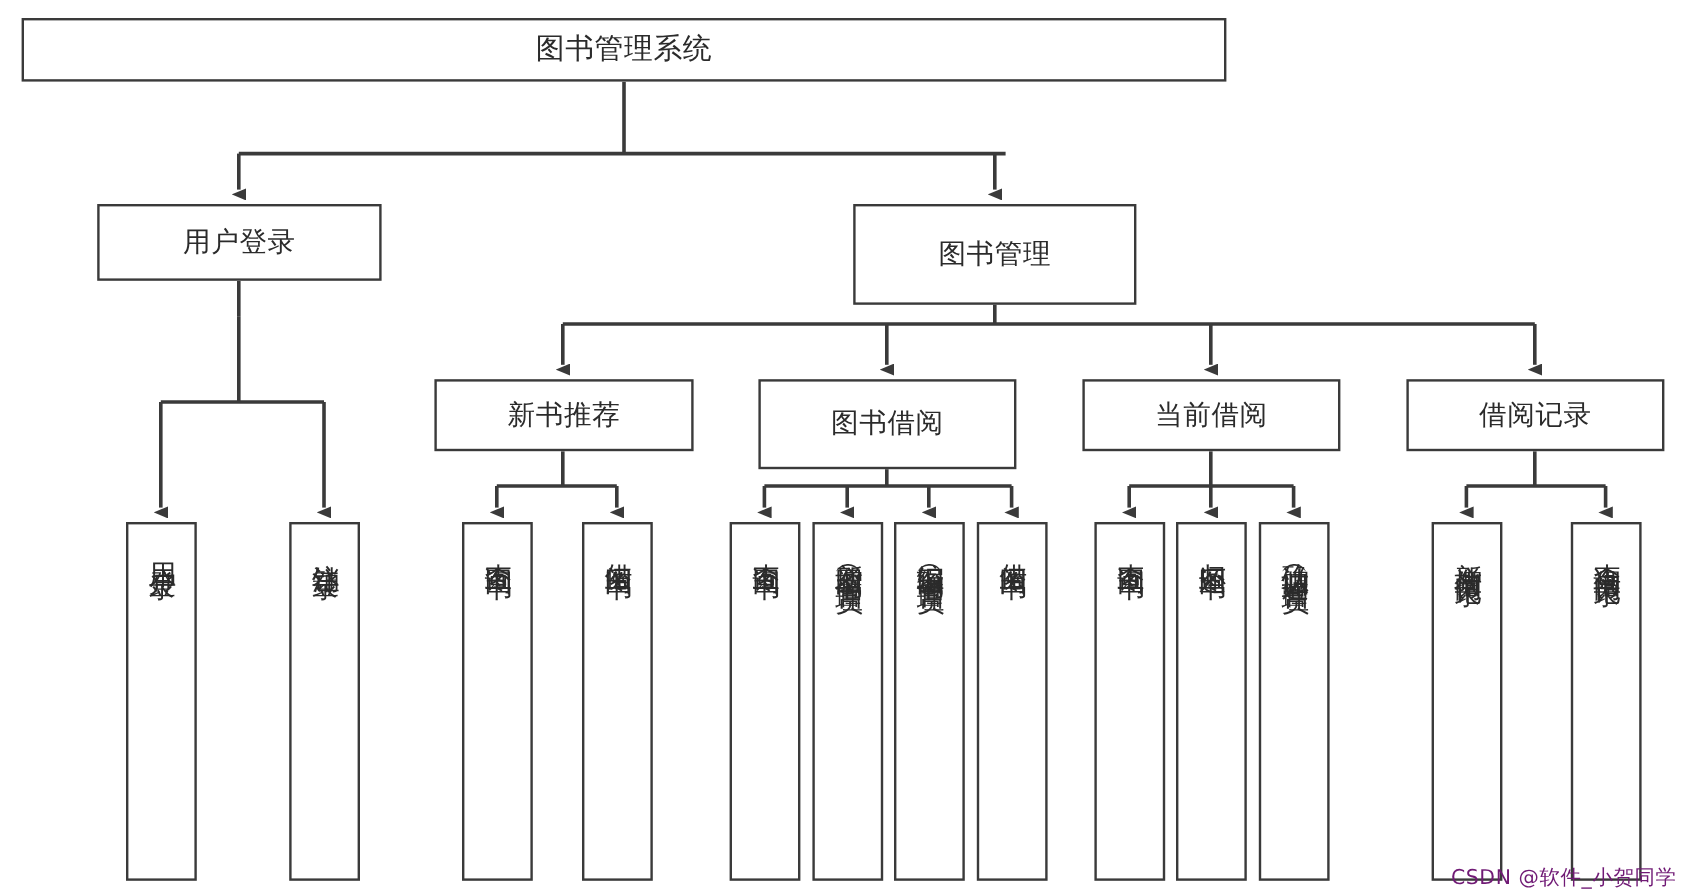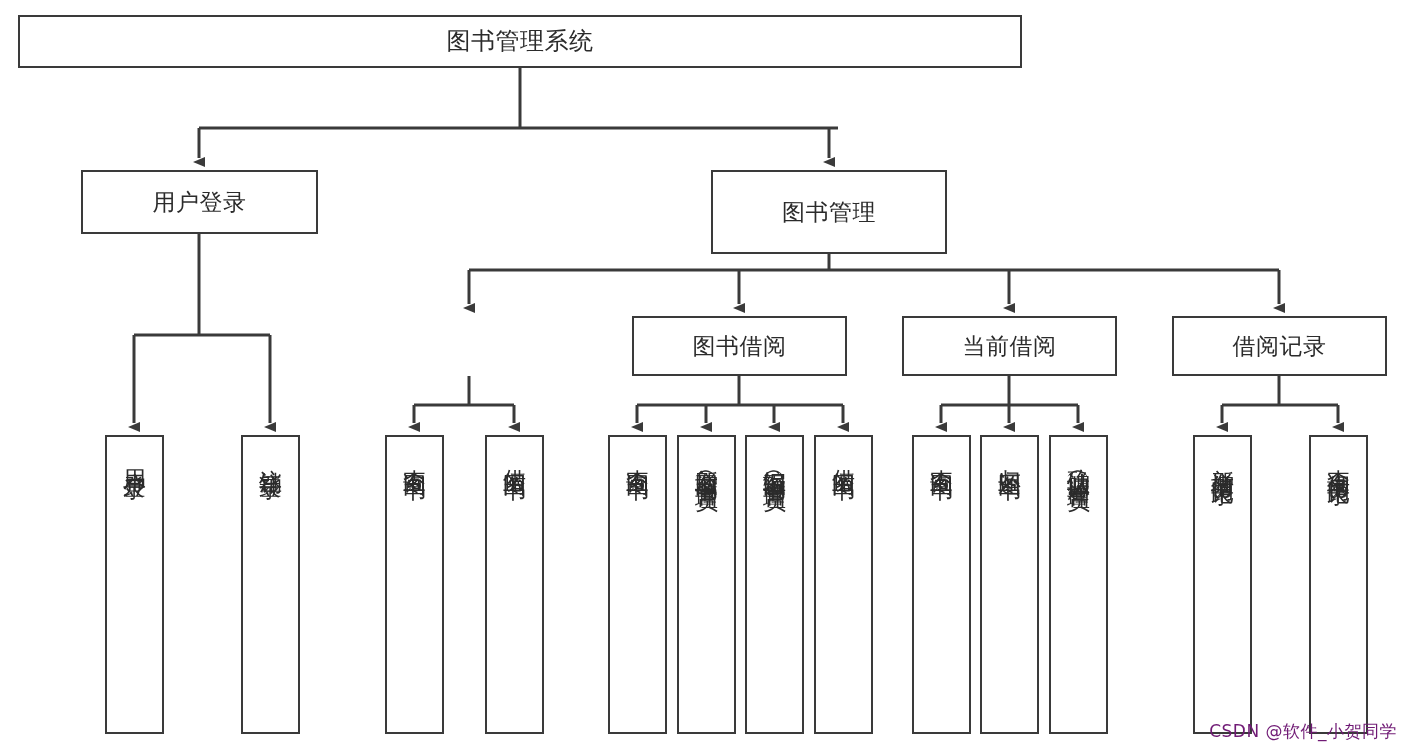--- a/index.html
+++ b/index.html
@@ -131,22 +131,25 @@
   </div>
 
   <div class="node horiz" id="node-user-login" style="left:81px; top:170px; width:237px; height:64px;">
     <span class="node-label">用户登录</span>
   </div>
 
   <div class="node horiz" id="node-book-manage" style="left:711px; top:170px; width:236px; height:84px;">
     <span class="node-label">图书管理</span>
   </div>
 
-
-  <div class="node horiz" id="node-book-borrow" style="left:632px; top:316px; width:215px; height:60px;">
+  <div class="node horiz" id="node-new-book-recommend" style="left:362px; top:316px; width:216px; height:60px;">
+    <span class="node-label">新书推荐</span>
+  </div>
+
+  <div class="node horiz" id="node-book-borrow" style="left:632px; top:316px; width:215px; height:75px;">
     <span class="node-label">图书借阅</span>
   </div>
 
   <div class="node horiz" id="node-current-borrow" style="left:902px; top:316px; width:215px; height:60px;align-items:center;">
     <span class="node-label">当前借阅</span>
   </div>
 
   <div class="node horiz" id="node-borrow-record" style="left:1172px; top:316px; width:215px; height:60px;">
     <span class="node-label">借阅记录</span>
   </div>

